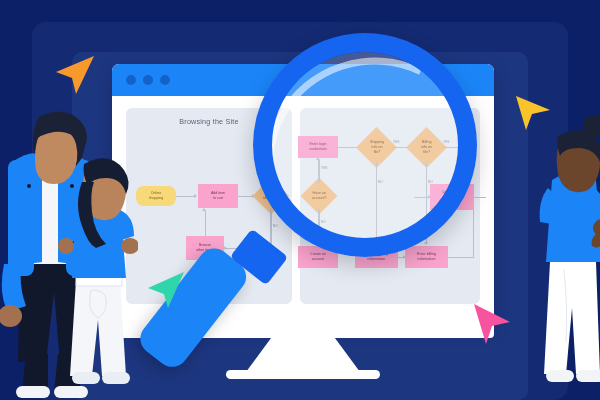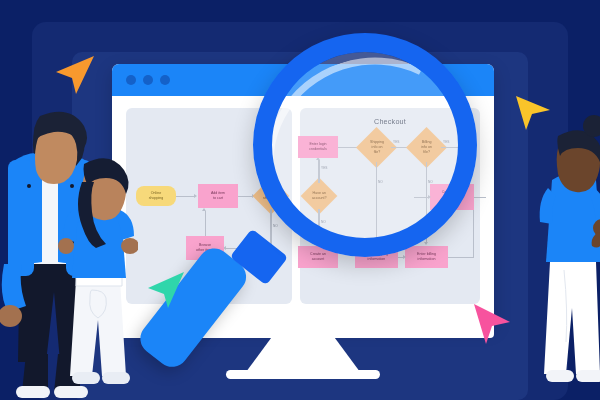--- a/index.html
+++ b/index.html
@@ -85,20 +85,21 @@
       <div class="dots">
         <span class="dot"></span>
         <span class="dot"></span>
         <span class="dot"></span>
       </div>
     </div>
 
     <div class="canvas">
 
       <div class="group g-left">
+        <div class="g-title">Browsing the Site</div>
 
         <div class="node n-yellow" style="left:10px;top:78px;width:40px;height:20px;">
           <span style="white-space:pre-line">Online
 shopping</span>
         </div>
         <div class="edge h" style="left:50px;top:87.5px;width:18px;"></div>
         <div class="arw r" style="left:68px;top:85.5px;"></div>
 
         <div class="node n-pink" style="left:72px;top:76px;width:40px;height:24px;">
           <span style="white-space:pre-line">Add item
@@ -119,21 +120,20 @@
 
         <div class="node n-pink" style="left:60px;top:128px;width:38px;height:24px;">
           <span style="white-space:pre-line">Browse
 other items</span>
         </div>
         <div class="edge v" style="left:78.5px;top:103px;height:25px;"></div>
         <div class="arw u" style="left:76.2px;top:100px;"></div>
       </div>
 
       <div class="group g-right">
-        <div class="g-title">Checkout</div>
 
         <div class="node n-diamond" style="left:6px;top:75px;width:26px;height:26px;">
           <span style="white-space:pre-line">Have an
 account?</span>
         </div>
         <div class="edge v" style="left:18.3px;top:52px;height:23px;"></div>
         <div class="arw u" style="left:16px;top:49px;"></div>
         <div class="elabel" style="left:21px;top:58px;">YES</div>
 
         <div class="node n-pink" style="left:-2px;top:28px;width:40px;height:22px;">

